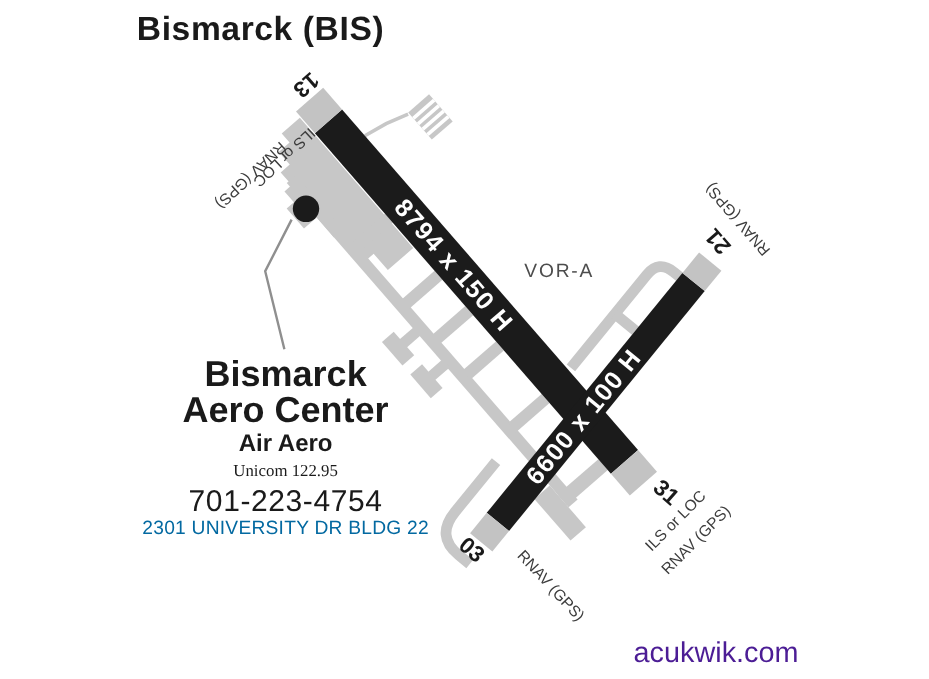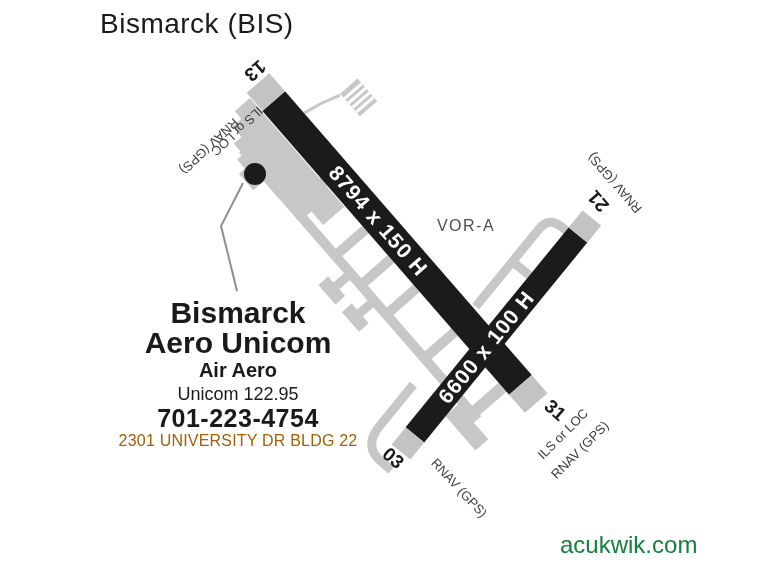--- a/index.html
+++ b/index.html
@@ -1,34 +1,34 @@
 <!DOCTYPE html>
 <html><head>
 <meta charset="utf-8">
 <style>
   html,body{margin:0;padding:0;background:#ffffff;}
   .canvas{
     position:relative;width:774px;height:566px;background:#ffffff;
     font-family:"Liberation Sans",sans-serif;overflow:hidden;
   }
   .airport-title{
-    position:absolute;left:100px;top:8px;
-    font-size:28px;font-weight:normal;color:#1a1a1a;letter-spacing:0.5px;white-space:nowrap;
+    position:absolute;left:114px;top:8px;
+    font-size:28px;font-weight:bold;color:#1a1a1a;letter-spacing:0.5px;white-space:nowrap;
   }
   .diagram-svg{position:absolute;left:0;top:0;}
   .fbo-block{
     position:absolute;left:100px;top:298px;width:276px;text-align:center;color:#1a1a1a;
   }
   .fbo-name{font-size:30px;font-weight:bold;line-height:30px;white-space:nowrap;}
   .fbo-program{font-size:20px;font-weight:bold;line-height:25px;white-space:nowrap;}
-  .fbo-unicom{font-size:18px;line-height:22px;white-space:nowrap;}
-  .fbo-phone{font-size:25px;font-weight:bold;line-height:27px;letter-spacing:0.5px;white-space:nowrap;}
-  .fbo-addr{font-size:16px;line-height:18px;color:#a16207;letter-spacing:0.2px;white-space:nowrap;text-align:center;}
+  .fbo-unicom{font-size:14px;line-height:22px;white-space:nowrap;font-family:Liberation Serif, serif;}
+  .fbo-phone{font-size:25px;font-weight:normal;line-height:27px;letter-spacing:0.5px;white-space:nowrap;}
+  .fbo-addr{font-size:16px;line-height:18px;color:#0369a1;letter-spacing:0.2px;white-space:nowrap;text-align:center;}
   .watermark{
-    position:absolute;left:528px;top:531px;font-size:24px;color:#15803d;white-space:nowrap;margin-left:32px;
+    position:absolute;left:528px;top:531px;font-size:24px;color:#4c1d95;white-space:nowrap;
   }
   svg text{font-family:"Liberation Sans",sans-serif;}
   .rw-num{font-size:19px;font-weight:bold;fill:#1a1a1a;}
   .appr{font-size:13px;fill:#3d3d3d;}
   .rw-dim{font-size:21px;font-weight:bold;fill:#ffffff;letter-spacing:1px;}
   .vor{font-size:16px;fill:#4d4d4d;letter-spacing:1.5px;}
 </style>
 </head>
 <body>
 
@@ -101,21 +101,21 @@
     <text class="vor" x="466" y="231" text-anchor="middle">VOR-A</text>
 
     <polyline points="243,183 221,226 237,291" fill="none" stroke="#8f8f8f" stroke-width="2"></polyline>
     <circle cx="255" cy="174" r="11" fill="#1b1b1b"></circle>
   </svg>
 
   <div class="airport-title">Bismarck (BIS)</div>
 
   <div class="fbo-block">
     <div class="fbo-name">Bismarck</div>
-    <div class="fbo-name">Aero Unicom</div>
+    <div class="fbo-name">Aero Center</div>
     <div class="fbo-program">Air Aero</div>
     <div class="fbo-unicom">Unicom 122.95</div>
     <div class="fbo-phone">701-223-4754</div>
     <div class="fbo-addr">2301 UNIVERSITY DR BLDG 22</div>
   </div>
 
   <div class="watermark">acukwik.com</div>
 </div>
 
 </body></html>

